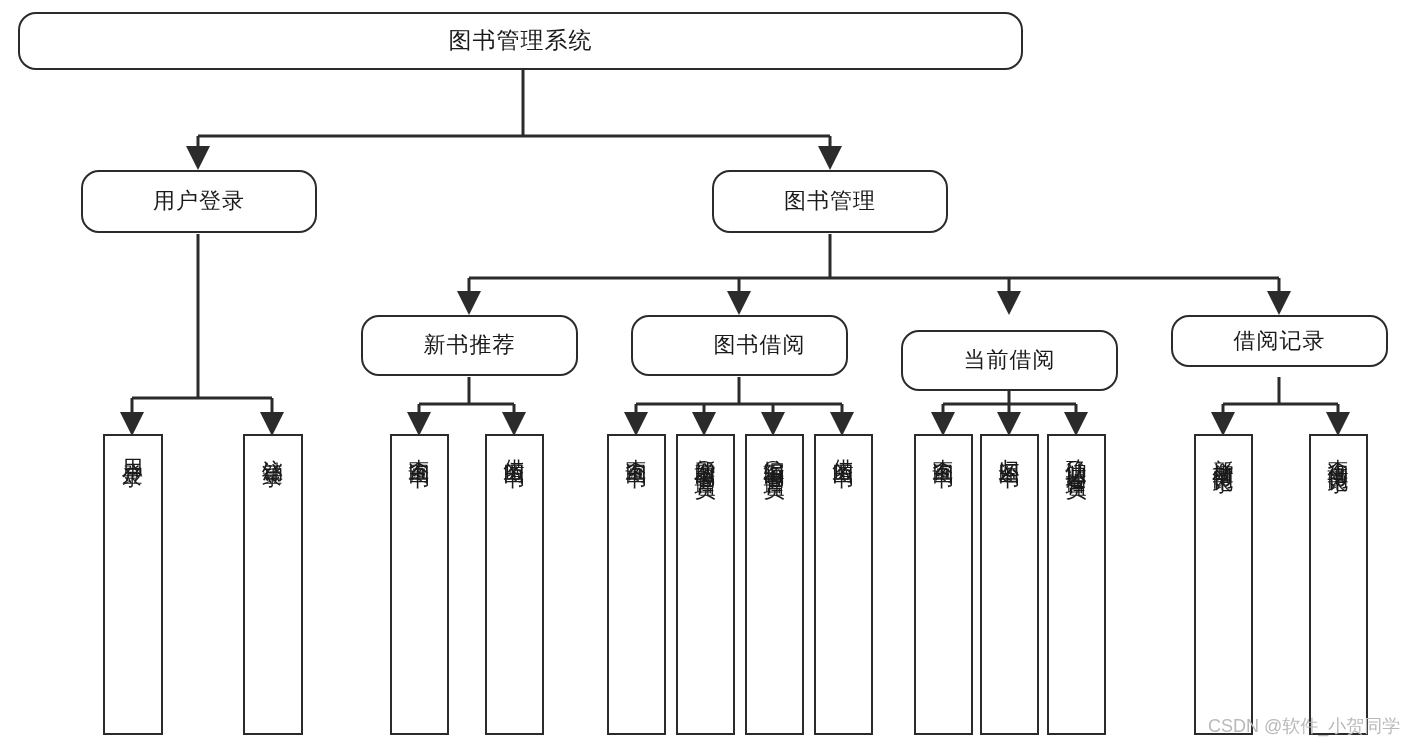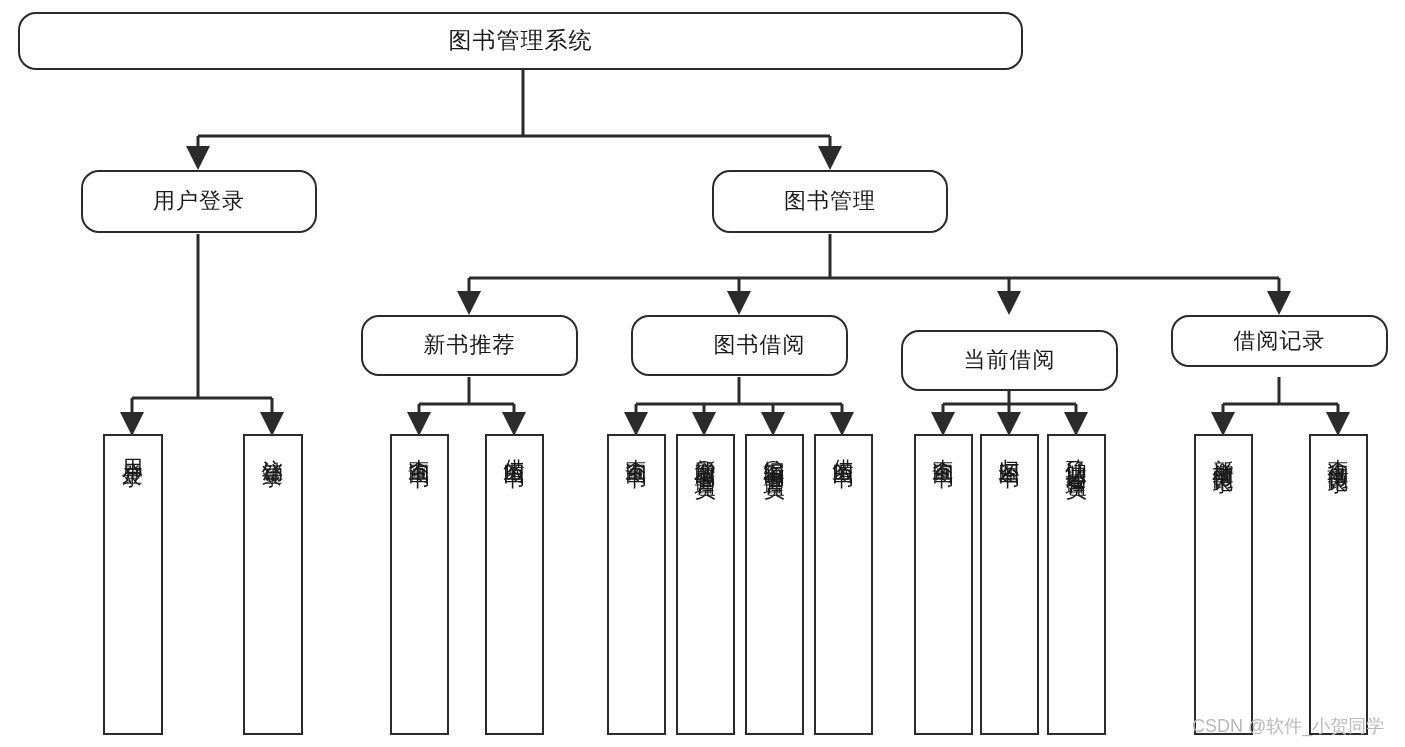--- a/index.html
+++ b/index.html
@@ -47,20 +47,21 @@
     white-space:nowrap;
   }
   .node.root{ font-size:23px; }
   .watermark{
     position:absolute;
     color:#b9b9b9;
     font-size:18px;
     white-space:nowrap;
     z-index:6;
     pointer-events:none;
+    margin-left:16px;
   }
   svg.links{
     position:absolute;left:0;top:0;width:1405px;height:747px;
     z-index:1;
   }
 </style>
 </head>
 <body>
 
 <div id="diagram">

